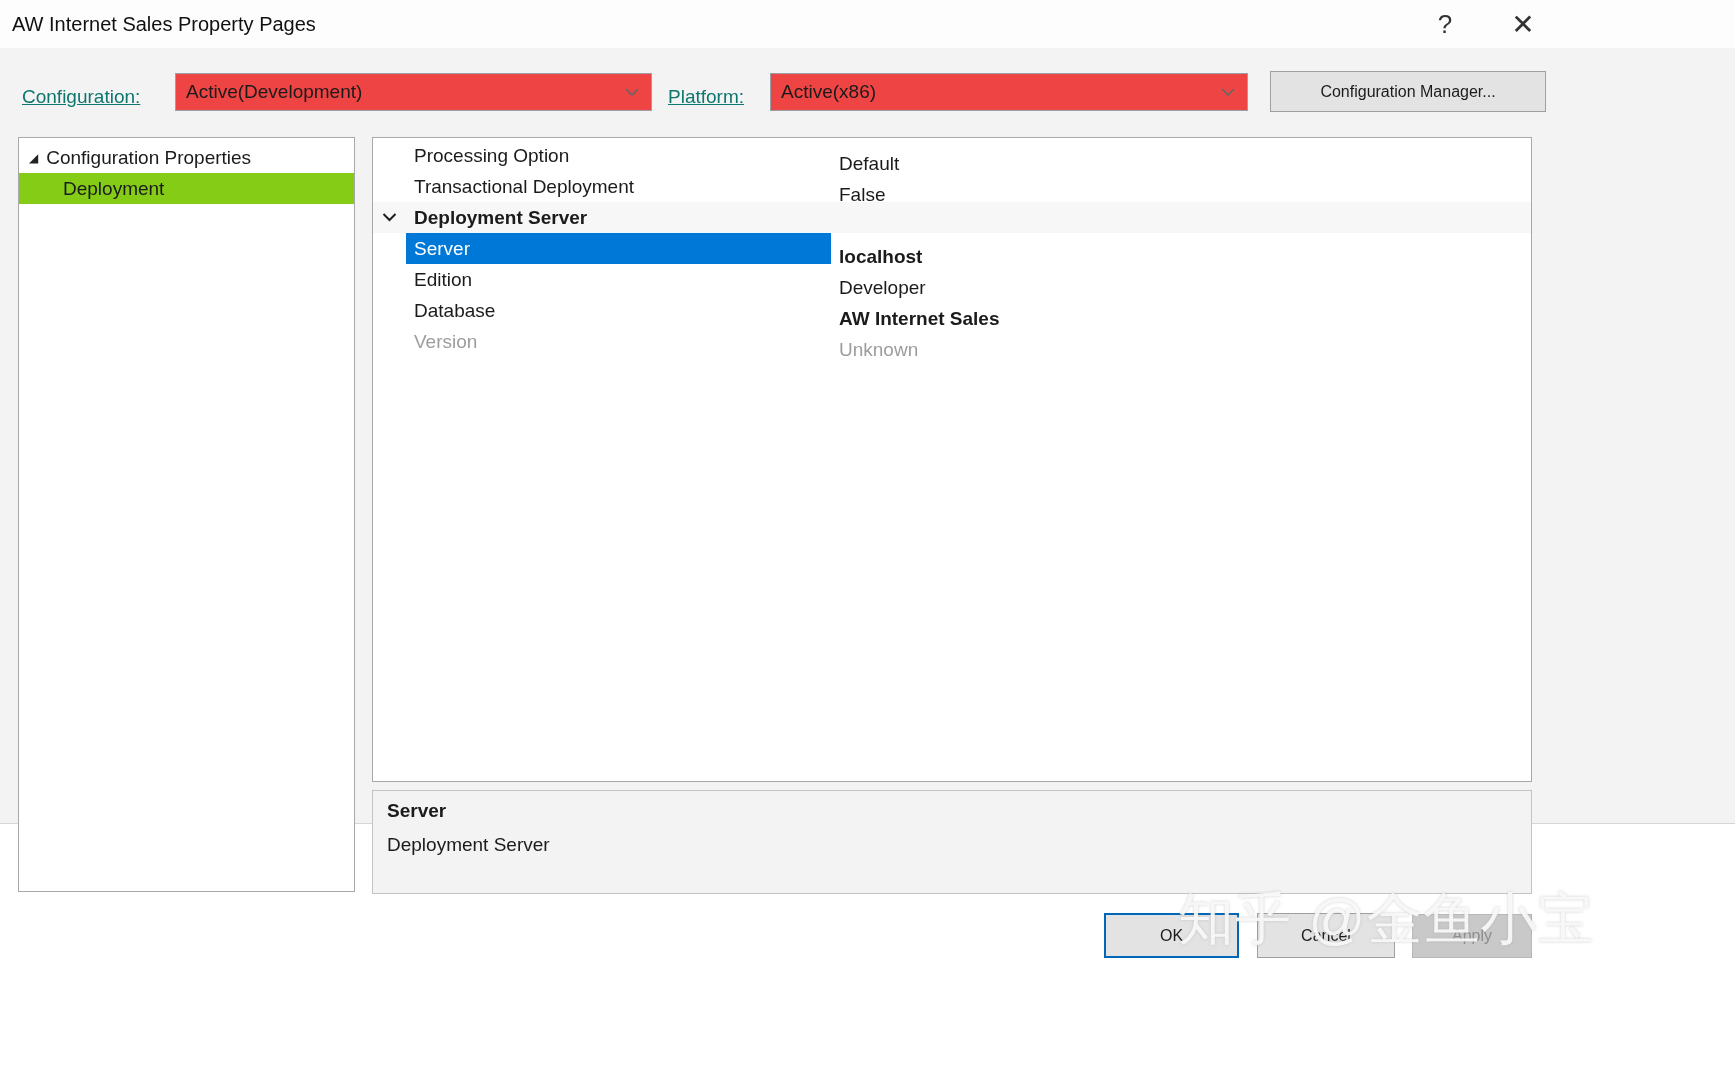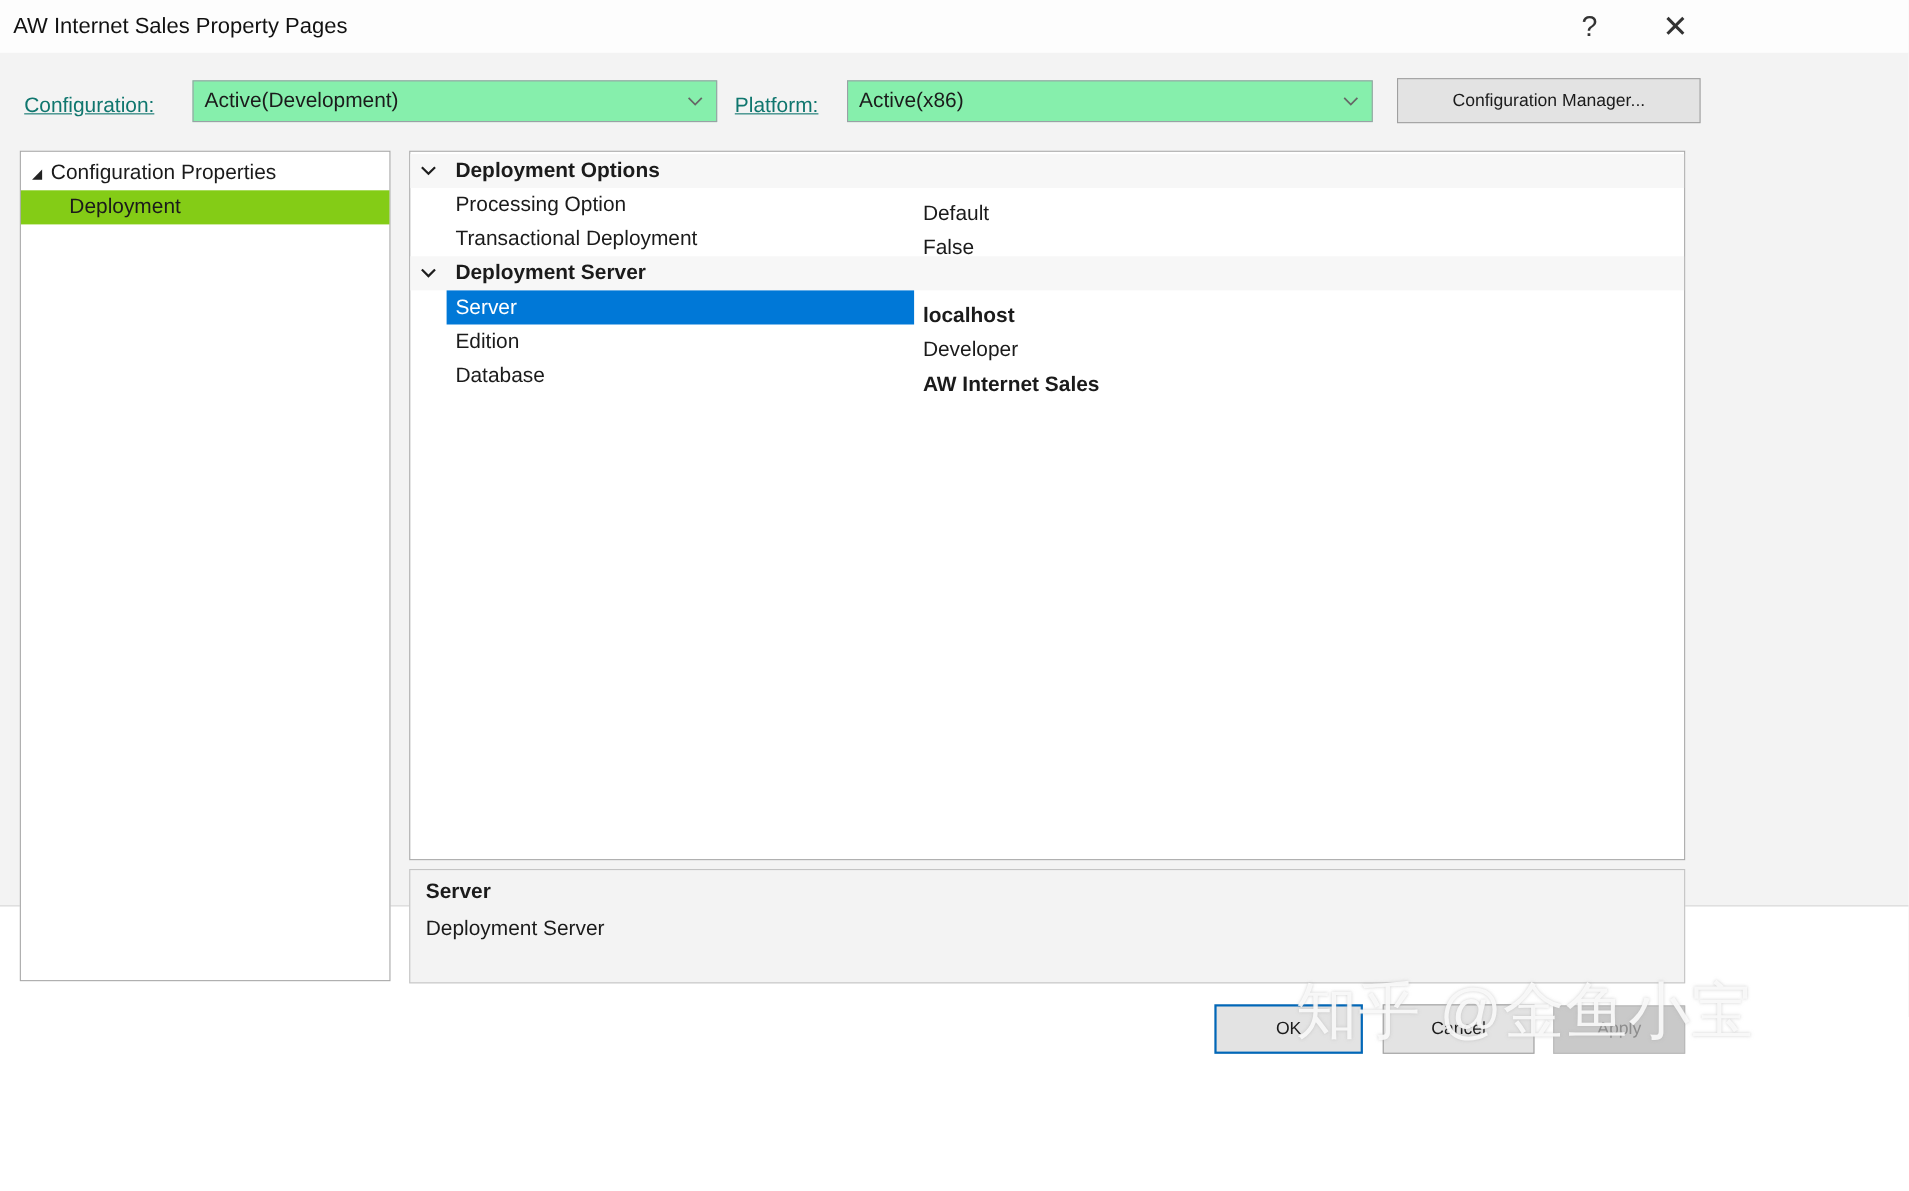--- a/index.html
+++ b/index.html
@@ -37,21 +37,21 @@
 
   
   .tb-label {
     position:absolute; top:76px; height:42px; line-height:42px;
     font-size:19px; color:#0f766e;text-decoration:underline;
   }
   .lbl-config   { left:22px; }
   .lbl-platform { left:668px; }
   .combo {
     position:absolute; top:73px; height:38px;
-    background:#86efac; border:1px solid #9aa0a6;
+    background:#ef4444; border:1px solid #9aa0a6;
     display:flex; align-items:center; cursor:default;
   }
   .combo-config   { left:175px; width:477px; }
   .combo-platform { left:770px; width:478px; }
   .combo .combo-text {
     flex:1; padding-left:10px; font-size:19px; color:#1b1b1b;
     white-space:nowrap; overflow:hidden;
   }
   .combo .chev { flex:none; margin-right:12px; }
   .btn {
@@ -157,28 +157,20 @@
       <span class="tree-expander">◢</span>
       <span>Configuration Properties</span>
     </div>
     <div class="tree-row tree-child tree-selected">
       <span>Deployment</span>
     </div>
   </div>
 
   <div class="grid-panel">
 
-    <div class="g-row g-cat">
-      <span class="g-gutter">
-        <svg class="chevline" width="15" height="9" viewBox="0 0 15 9">
-            <path d="M1.5 1 L7.5 7 L13.5 1" stroke="#1e1e1e" stroke-width="2" fill="none"></path>
-          </svg>
-      </span>
-      <span class="g-cat-label">Deployment Options</span>
-    </div>
 
     <div class="g-row">
       <span class="g-gutter"></span>
       <span class="g-name">Processing Option</span>
       <span class="g-value">Default</span>
     </div>
 
     <div class="g-row">
       <span class="g-gutter"></span>
       <span class="g-name">Transactional Deployment</span>
@@ -206,20 +198,25 @@
       <span class="g-value">Developer</span>
     </div>
 
     <div class="g-row">
       <span class="g-gutter"></span>
       <span class="g-name">Database</span>
       <span class="g-value v-bold">AW Internet Sales</span>
     </div>
 
 
+    <div class="g-row g-disabled">
+      <span class="g-gutter"></span>
+      <span class="g-name">Version</span>
+      <span class="g-value">Unknown</span>
+    </div>
 
   </div>
 
   <div class="desc-panel">
     <span class="desc-title">Server</span>
     <span class="desc-text">Deployment Server</span>
   </div>
 
   <button class="btn btn-ok">OK</button>
   <button class="btn btn-cancel">Cancel</button>

